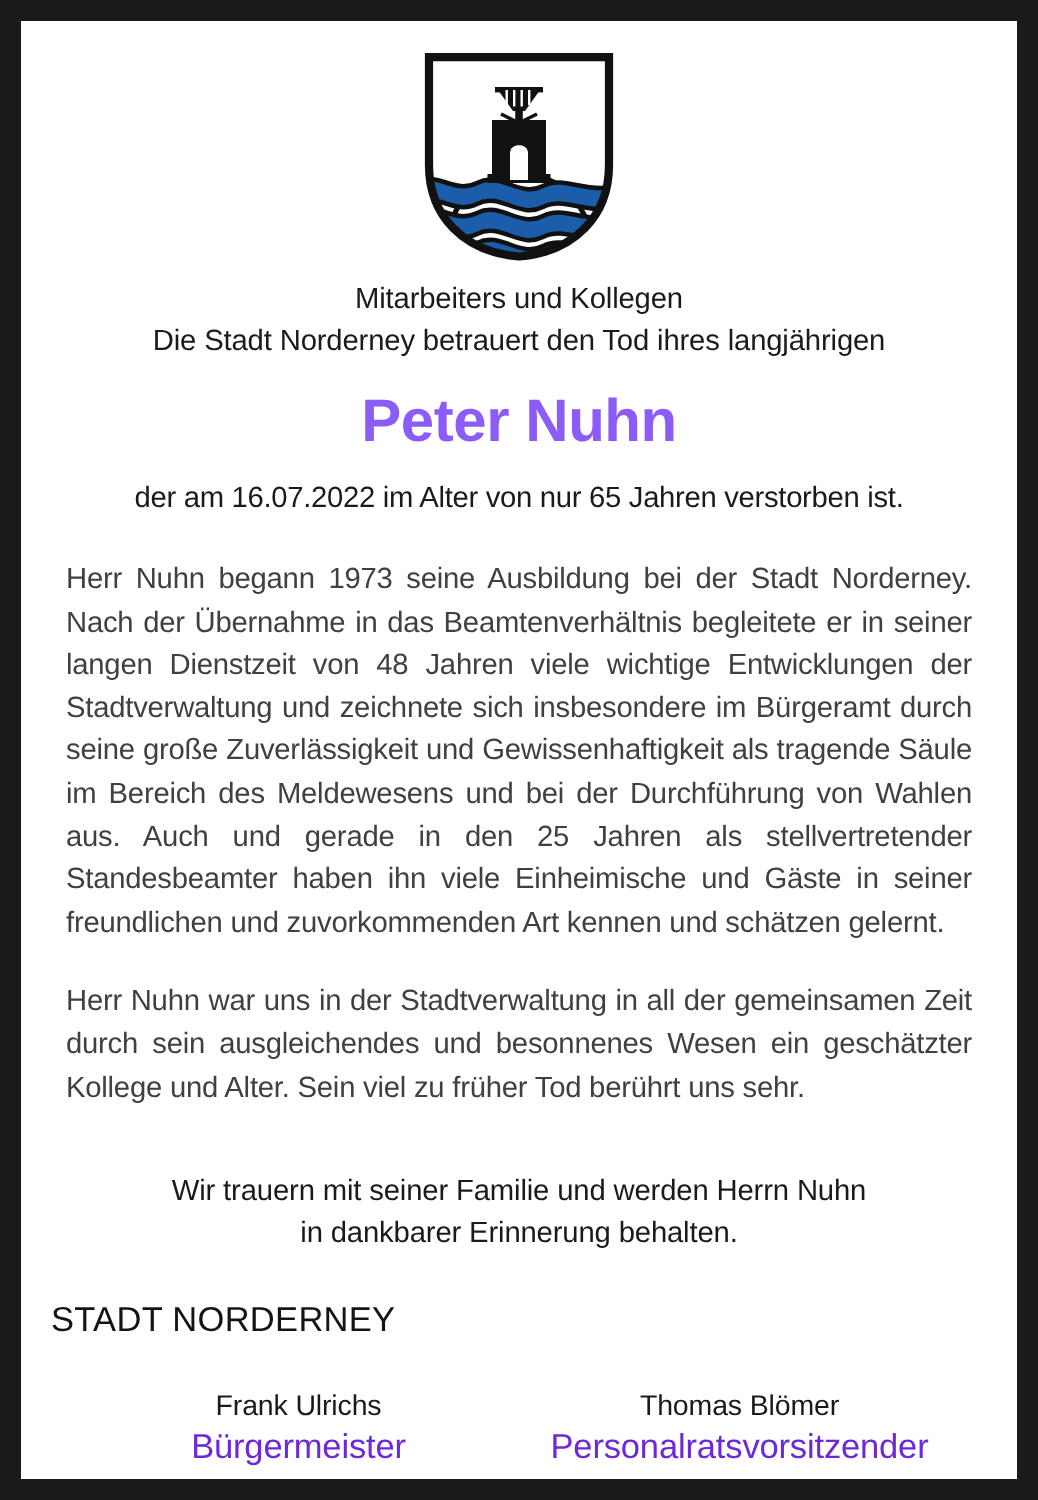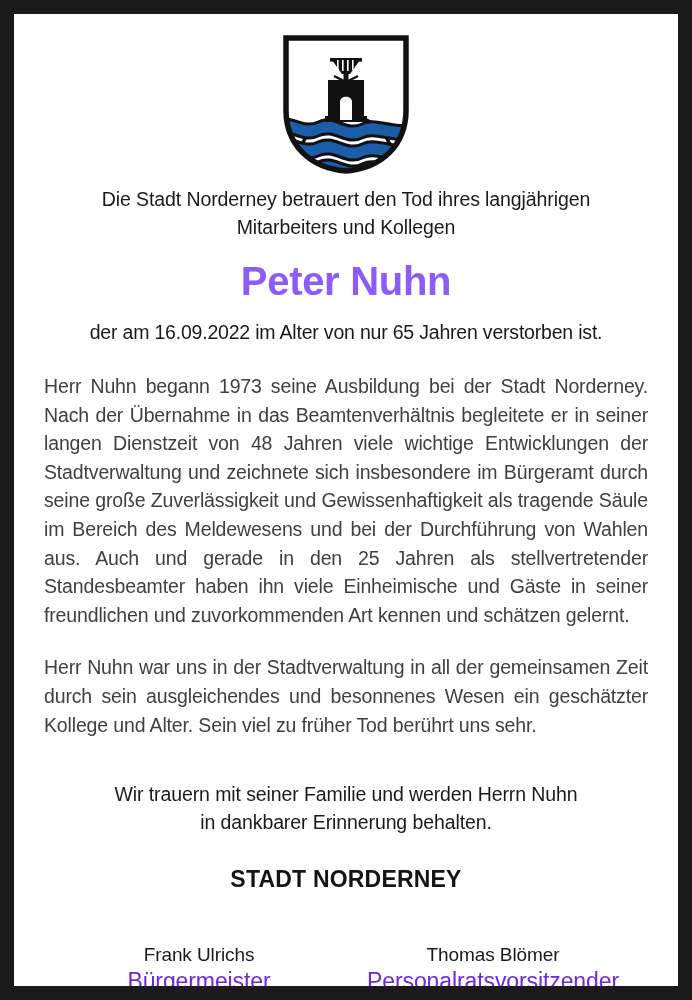--- a/index.html
+++ b/index.html
@@ -87,33 +87,33 @@
   .closing {
     text-align: center;
     font-size: 19.5px;
     line-height: 28px;
     color: #1a1a1a;
     margin-top: 41px;
     padding: 0 12px;
     letter-spacing: -0.1px;
   }
   .org {
-    text-align: center;
+    text-align: left;
     font-size: 23px;
-    font-weight: bold;
+    font-weight: normal;
     line-height: 30px;
     color: #141414;
     margin-top: 28px;
     letter-spacing: 0.2px;
   }
   .signatures {
     display: flex;
     justify-content: space-around;
     align-items: flex-start;
-    margin-top: 47px;
+    margin-top: 30px;
     padding: 0 18px;
   }
   .sig-col {
     flex: 1 1 0;
     text-align: center;
   }
   .sig-name {
     font-size: 19px;
     line-height: 27px;
     color: #1a1a1a;
@@ -173,27 +173,27 @@
           <rect x="72" y="28" width="1.6" height="10" fill="#ffffff"></rect>
 
           <path d="M54 44 L66 50 L78 44" fill="none" stroke="#111111" stroke-width="2.4"></path>
         </g>
 
         <path d="M6 6 H126 V78 C126 112 103 136 66 139 C29 136 6 112 6 78 Z" fill="none" stroke="#111111" stroke-width="5.5" stroke-linejoin="miter"></path>
       </svg>
     </div>
 
     <div class="intro">
+      <div>Mitarbeiters und Kollegen</div>
       <div>Die Stadt Norderney betrauert den Tod ihres langjährigen</div>
-      <div>Mitarbeiters und Kollegen</div>
     </div>
 
     <div class="deceased-name">Peter Nuhn</div>
 
-    <div class="death-line">der am 16.09.2022 im Alter von nur 65 Jahren verstorben ist.</div>
+    <div class="death-line">der am 16.07.2022 im Alter von nur 65 Jahren verstorben ist.</div>
 
     <div class="body-par">Herr Nuhn begann 1973 seine Ausbildung bei der Stadt Norderney. Nach der Übernahme in das Beamtenverhältnis begleitete er in seiner langen Dienstzeit von 48 Jahren viele wichtige Entwicklungen der Stadtverwaltung und zeichnete sich insbesondere im Bürgeramt durch seine große Zuverlässigkeit und Gewissenhaftigkeit als tragende Säule im Bereich des Meldewesens und bei der Durchführung von Wahlen aus. Auch und gerade in den 25 Jahren als stellvertretender Standesbeamter haben ihn viele Einheimische und Gäste in seiner freundlichen und zuvorkommenden Art kennen und schätzen gelernt.</div>
 
     <div class="body-par second">Herr Nuhn war uns in der Stadtverwaltung in all der gemeinsamen Zeit durch sein ausgleichendes und besonnenes Wesen ein geschätzter Kollege und Alter. Sein viel zu früher Tod berührt uns sehr.</div>
 
     <div class="closing">
       <div>Wir trauern mit seiner Familie und werden Herrn Nuhn</div>
       <div>in dankbarer Erinnerung behalten.</div>
     </div>
 

